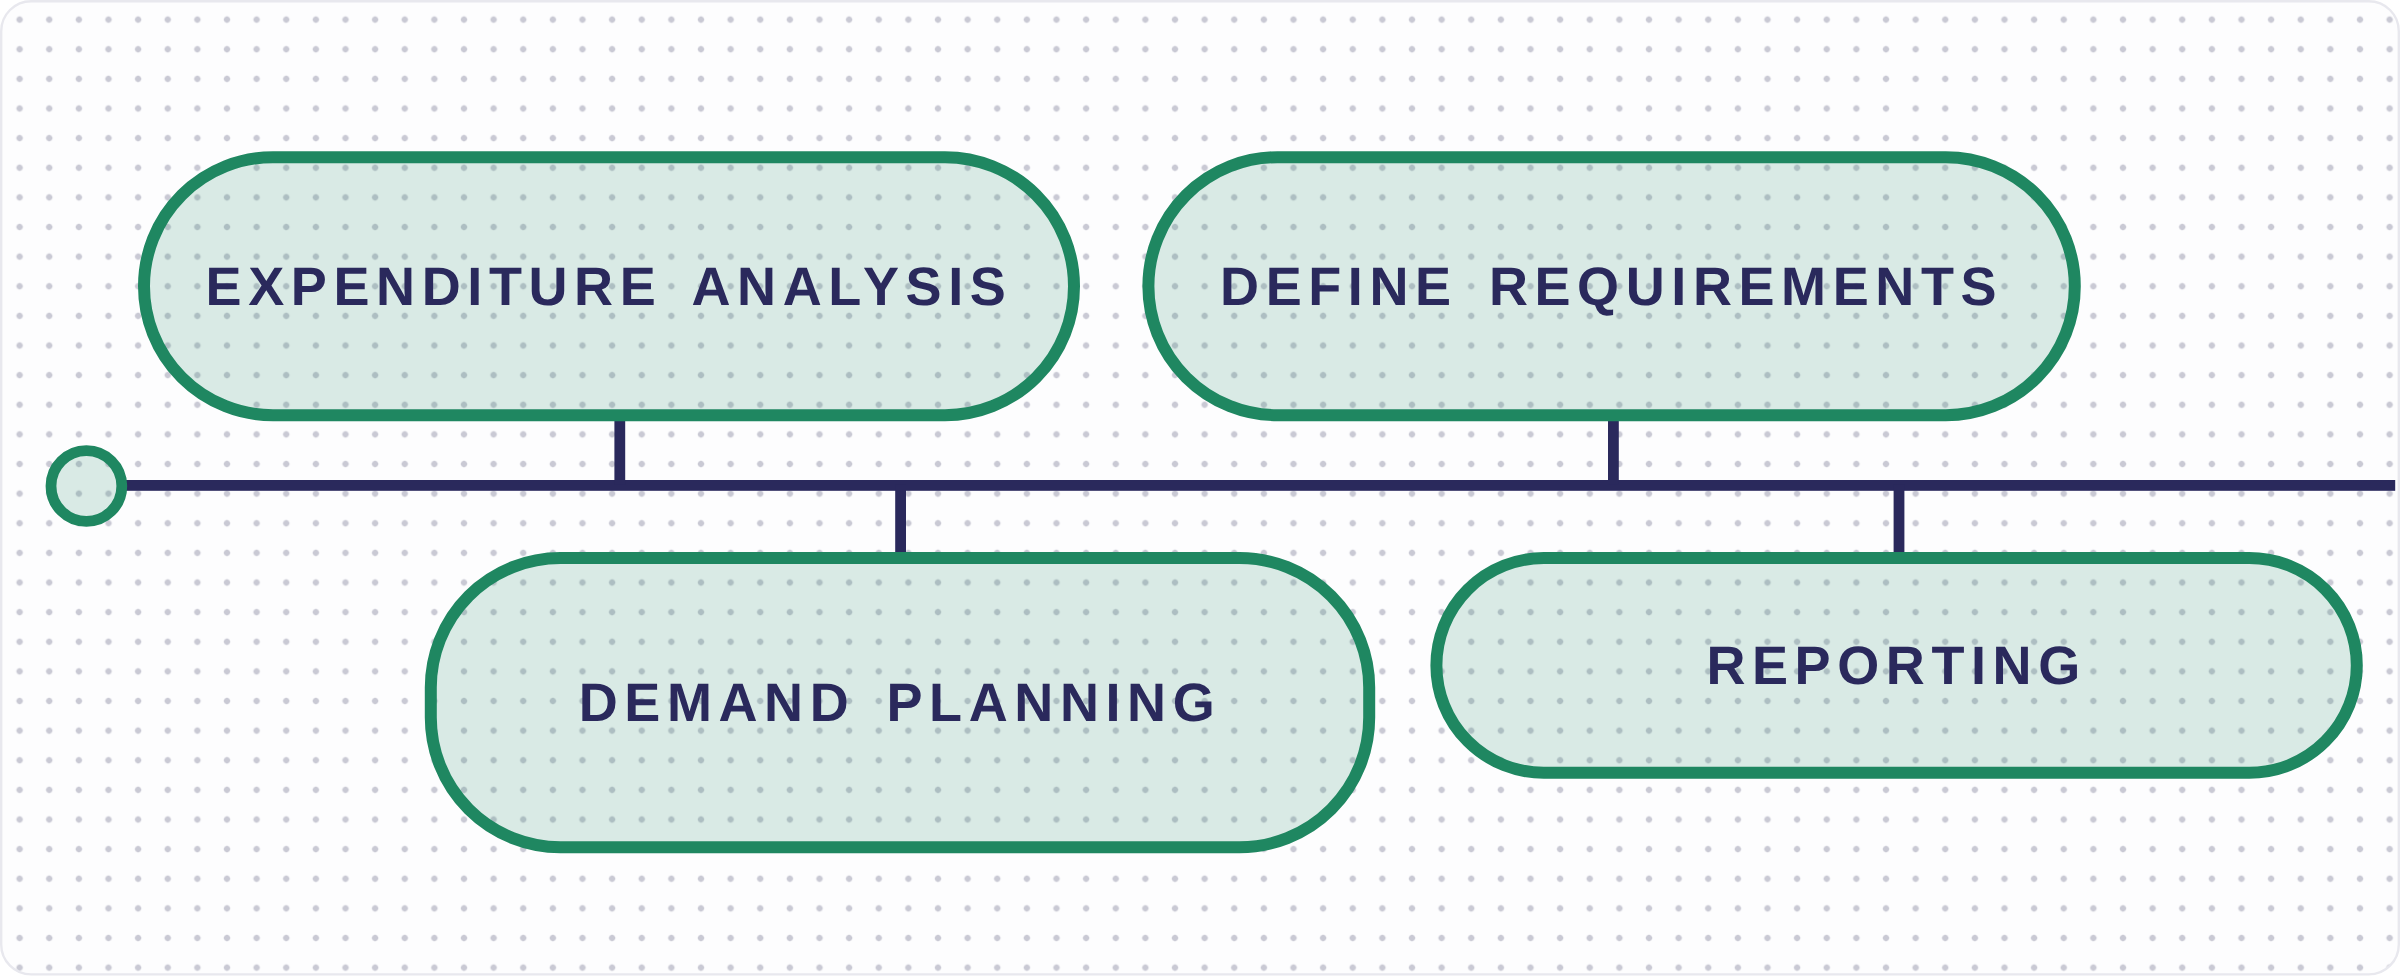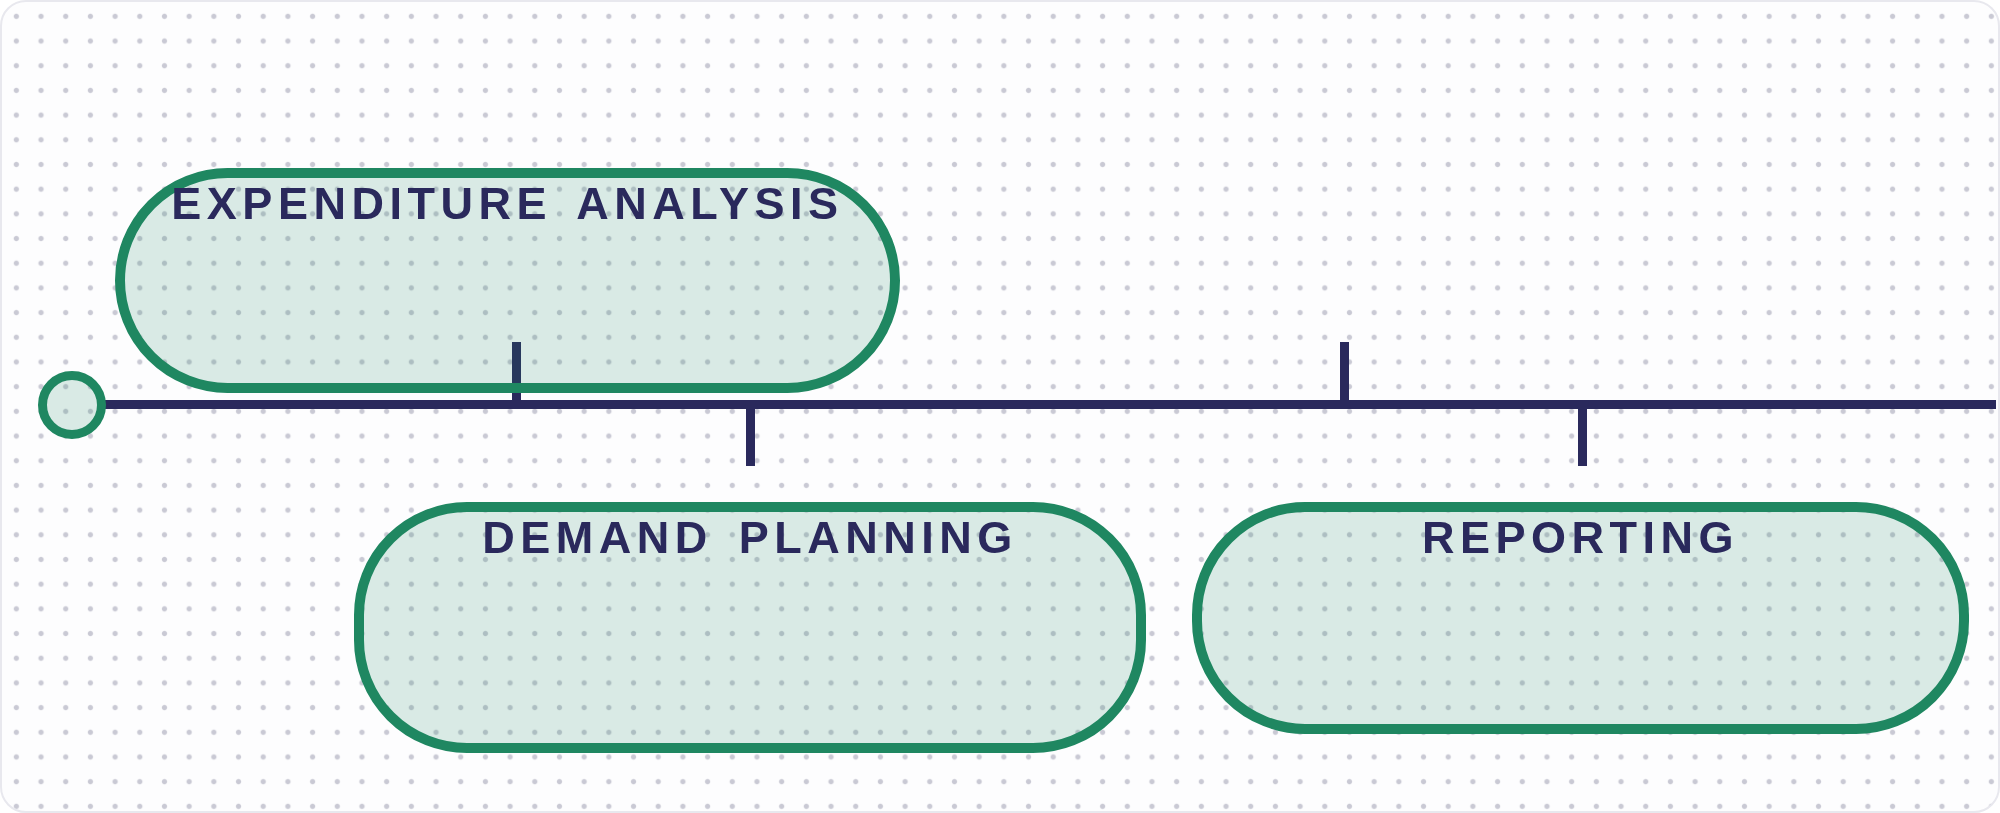--- a/index.html
+++ b/index.html
@@ -59,55 +59,57 @@
   .connector.c4 { left: 1576px; top: 402px; height: 62px; }
 
   
   .node {
     position: absolute;
     box-sizing: border-box;
     border: 10px solid #1f8761;
     border-radius: 113px;
     background: rgba(31, 135, 97, 0.16);
     display: flex;
-    align-items: flex-start;
+    align-items: center;
     justify-content: center;
-    margin-top: 42px;
   }
   .node .label {
     color: #2a295c;
     font-size: 45px;
     font-weight: 600;
     letter-spacing: 5.5px;
     word-spacing: 8px;
     text-transform: uppercase;
     white-space: nowrap;
   }
   .node.n1 { left: 113px;  top: 124px; width: 785px; height: 225px; }
   .node.n2 { left: 950px;  top: 124px; width: 782px; height: 225px; }
   .node.n3 { left: 352px;  top: 458px; width: 792px; height: 251px; }
-  .node.n4 { left: 1190px; top: 458px; width: 777px; height: 232px; }
+  .node.n4 { left: 1190px; top: 458px; width: 777px; height: 189px; }
 </style>
 </head>
 <body>
 
 <div class="canvas">
 
   <div class="timeline"></div>
   <div class="start-circle"></div>
 
   <div class="connector c1"></div>
   <div class="connector c2"></div>
   <div class="connector c3"></div>
   <div class="connector c4"></div>
 
   <div class="node n1">
     <span class="label">EXPENDITURE ANALYSIS</span>
   </div>
 
+  <div class="node n2">
+    <span class="label">DEFINE REQUIREMENTS</span>
+  </div>
 
   <div class="node n3">
     <span class="label">DEMAND PLANNING</span>
   </div>
 
   <div class="node n4">
     <span class="label">REPORTING</span>
   </div>
 
 </div>

